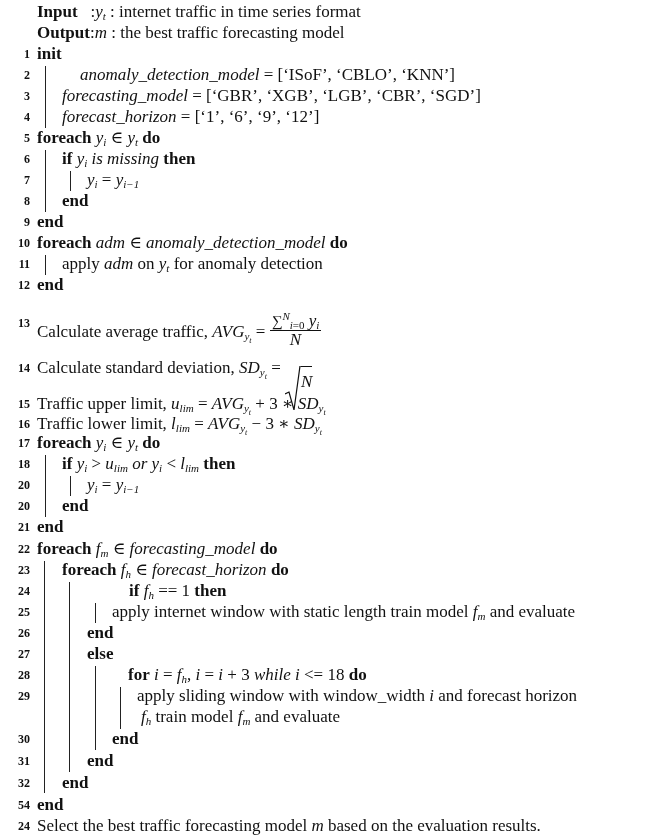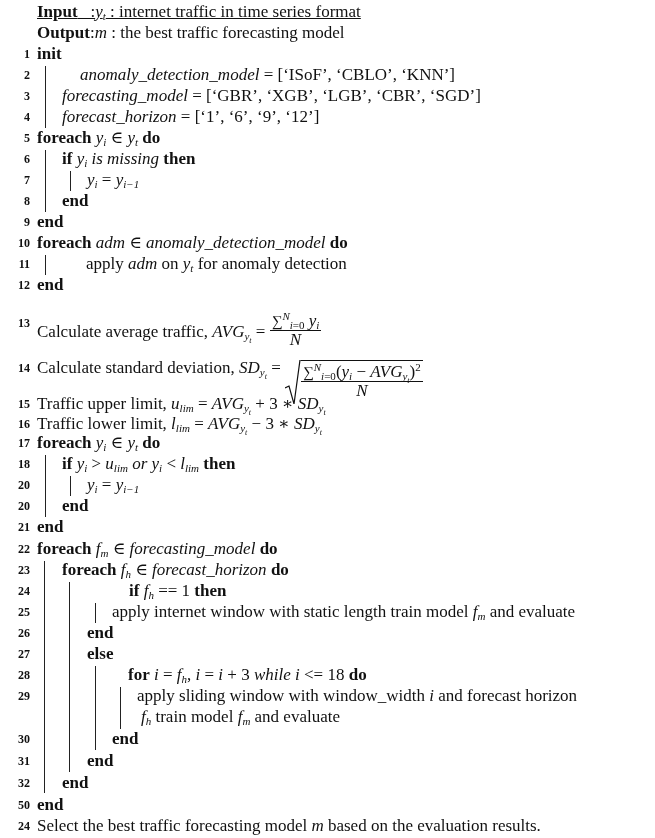--- a/index.html
+++ b/index.html
@@ -24,21 +24,21 @@
   .sqrt .rad { position: absolute; left: 0; top: 0; bottom: 0; width: 16px; }
   .sqrt .body { border-top: 1px solid #111; display: inline-block; padding-top: 2px; }
   .sigma { font-size: 15px; }
 </style>
 </head>
 <body>
 
 <div class="algo">
 
   <div class="line" style="top:1px;">
-    <div class="txt" style="left:37px;text-decoration:underline;">
+    <div class="txt" style="left:37px;">
       <b>Input</b>&nbsp;&nbsp;&nbsp;:<i>y</i><sub><i>t</i></sub><span> : internet traffic in time series format</span>
     </div>
   </div>
   <div class="line" style="top:22px;">
     <div class="txt" style="left:37px;">
       <b>Output</b>:<i>m</i><span> : the best traffic forecasting model</span>
     </div>
   </div>
 
   <div class="line" style="top:43px;">
@@ -82,37 +82,37 @@
     <div class="txt" style="left:37px;"><b>end</b></div>
   </div>
 
   <div class="line" style="top:232px;">
     <span class="ln">10</span>
     <div class="txt" style="left:37px;"><b>foreach</b> <i>adm</i><span> ∈ </span><i>anomaly_detection_model</i> <b>do</b></div>
   </div>
   <div class="vbar" style="left:45px; top:255px; height:20px;"></div>
   <div class="line" style="top:253px;">
     <span class="ln">11</span>
-    <div class="txt" style="left:62px;margin-left:24px;"><span>apply </span><i>adm</i><span> on </span><i>y<sub>t</sub></i><span> for anomaly detection</span></div>
+    <div class="txt" style="left:62px;"><span>apply </span><i>adm</i><span> on </span><i>y<sub>t</sub></i><span> for anomaly detection</span></div>
   </div>
   <div class="line" style="top:274px;">
     <span class="ln">12</span>
     <div class="txt" style="left:37px;"><b>end</b></div>
   </div>
 
   <div class="line" style="top:304px; height:40px;">
     <span class="ln" style="top:12px;">13</span>
     <div class="txt" style="left:37px; top:8px;"><span>Calculate average traffic, </span><i>AVG</i><sub><i>y<sub style="font-size:8px;">t</sub></i></sub> = <span class="frac" style="vertical-align:-8px;"><span class="num"><span class="sigma">∑</span><sup><i>N</i></sup><sub><i>i</i>=0</sub> <i>y<sub>i</sub></i></span><span class="den">N</span></span></div>
   </div>
 
   <div class="line" style="top:343px; height:48px;">
     <span class="ln" style="top:18px;">14</span>
     <div class="txt" style="left:37px; top:14px;"><span>Calculate standard deviation, </span><i>SD</i><sub><i>y<sub style="font-size:8px;">t</sub></i></sub> = <span class="sqrt" style="vertical-align:-12px;"><svg class="rad" viewBox="0 0 16 44" preserveAspectRatio="none">
             <polyline points="0,28 4,26 9,44 15,0 16,0" fill="none" stroke="#111" stroke-width="1.2"></polyline>
-          </svg><span class="body"><span class="frac"><span class="num"><span class="sigma">∑</span><sup><i>N</i></sup><sub><i>i</i>=0</sub>(<i>y<sub>i</sub></i> − <i>AVG</i><sub><i>y<sub style="font-size:8px;">t</sub></i></sub>)<sup>2</sup></span><span class="den">N</span></span></span></span></div>
+          </svg><span class="body"><span class="frac"><span class="den">N</span></span></span></span></div>
   </div>
 
   <div class="line" style="top:393px;">
     <span class="ln">15</span>
     <div class="txt" style="left:37px;"><span>Traffic upper limit, </span><i>u<sub>lim</sub></i> = <i>AVG</i><sub><i>y<sub style="font-size:8px;">t</sub></i></sub> + 3 ∗ <i>SD</i><sub><i>y<sub style="font-size:8px;">t</sub></i></sub></div>
   </div>
   <div class="line" style="top:413px;">
     <span class="ln">16</span>
     <div class="txt" style="left:37px;"><span>Traffic lower limit, </span><i>l<sub>lim</sub></i> = <i>AVG</i><sub><i>y<sub style="font-size:8px;">t</sub></i></sub> − 3 ∗ <i>SD</i><sub><i>y<sub style="font-size:8px;">t</sub></i></sub></div>
   </div>
@@ -186,20 +186,20 @@
   </div>
   <div class="line" style="top:750px;">
     <span class="ln">31</span>
     <div class="txt" style="left:87px;"><b>end</b></div>
   </div>
   <div class="line" style="top:772px;">
     <span class="ln">32</span>
     <div class="txt" style="left:62px;"><b>end</b></div>
   </div>
   <div class="line" style="top:794px;">
-    <span class="ln">50</span>
+    <span class="ln">54</span>
     <div class="txt" style="left:37px;"><b>end</b></div>
   </div>
   <div class="line" style="top:815px;">
     <span class="ln">24</span>
     <div class="txt" style="left:37px;"><span>Select the best traffic forecasting model </span><i>m</i><span> based on the evaluation results.</span></div>
   </div>
 </div>
 
 </body></html>

